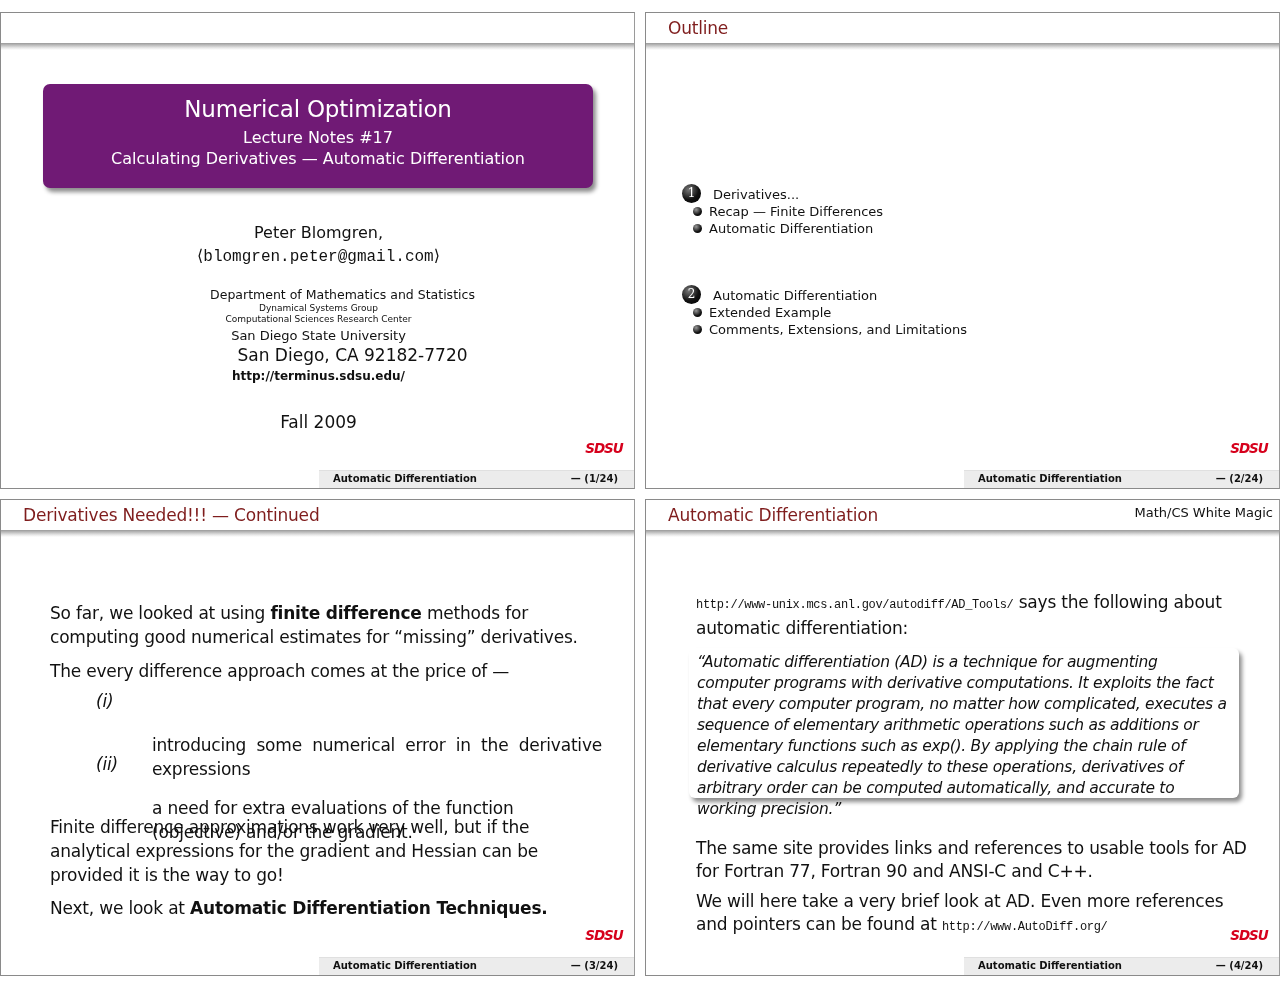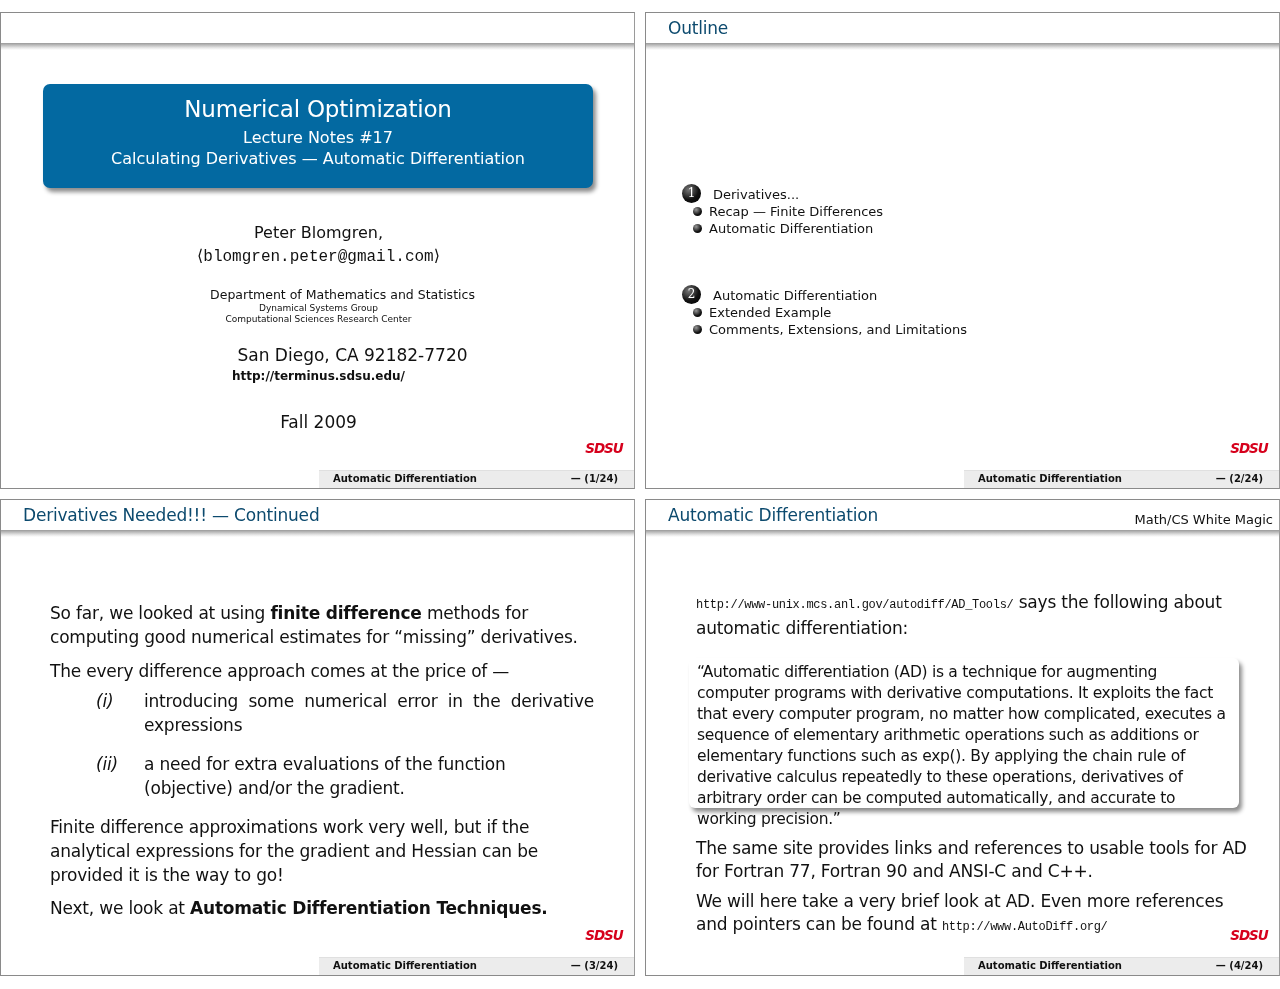--- a/index.html
+++ b/index.html
@@ -18,40 +18,40 @@
 
   .head {
     position:absolute; left:0; right:0; top:0; height:30px;
     border-bottom:1px solid #777;
   }
   .head::after {
     content:""; position:absolute; left:0; right:0; top:30px; height:7px;
     background:linear-gradient(#9a9a9a, #e8e8e8 70%, rgba(255,255,255,0));
   }
   .head .title {
-    position:absolute; left:22px; bottom:5px; font-size:17px; letter-spacing:-0.2px; color:#0c4a6e;
+    position:absolute; left:22px; bottom:5px; font-size:17px; letter-spacing:-0.2px; color:#7f1d1d;
   }
   .head .subtitle {
-    position:absolute; right:6px; bottom:3px; font-size:13px; color:#111;
+    position:absolute; right:6px; bottom:10px; font-size:13px; color:#111;
   }
 
   .foot {
     position:absolute; left:318px; right:0; bottom:0; height:17px; background:#ececec;
     border-top:1px solid #e0e0e0; font-size:10px; font-weight:bold;
   }
   .foot .ft-left { position:absolute; left:14px; top:2px; }
   .foot .ft-right { position:absolute; right:16px; top:2px; font-weight:bold; }
 
   .logo {
     position:absolute; right:6px; bottom:33px; width:48px; height:14px;
   }
 
   
   .titlebox {
-    position:absolute; left:42px; top:71px; width:550px; height:104px; background:#0369a1; color:#fff;
+    position:absolute; left:42px; top:71px; width:550px; height:104px; background:#701a75; color:#fff;
     border-radius:7px; box-shadow:3px 4px 4px rgba(0,0,0,0.45); text-align:center;
   }
   .titlebox .t1 { font-size:23px; margin-top:12px; letter-spacing:-0.2px; }
   .titlebox .t2 { font-size:16px; margin-top:6px; }
   .titlebox .t3 { font-size:16px; margin-top:2px; }
   .center-block { position:absolute; left:0; width:635px; text-align:center; }
   .author { top:210px; font-size:16px; }
   .email { top:233px; font-size:16px; font-family:"DejaVu Serif", "Liberation Serif", serif;text-align:center; }
   .email .mono { font-family:"Liberation Mono", "DejaVu Sans Mono", monospace; font-size:16px; }
   .dept { top:274px; font-size:12.5px;padding-left:24px; }
@@ -74,46 +74,47 @@
   .sub .dot {
     position:absolute; left:-16px; top:3px; width:9px; height:9px; border-radius:50%;
     background:radial-gradient(circle at 35% 30%, #999, #111 60%, #000);
   }
 
   
   .para { position:absolute; left:49px; width:540px; font-size:17px; line-height:24px; letter-spacing:-0.2px; }
   .para b { font-weight:bold; }
   .item { position:absolute; left:95px; width:495px; font-size:17px; line-height:24px; letter-spacing:-0.2px; }
   .item .mk { position:absolute; left:0; font-style:italic; }
-  .item .tx { position:absolute; left:48px; width:450px; }
+  .item .tx { position:absolute; left:56px; width:450px;margin-top:44px; }
 
   
   .para4 { position:absolute; left:50px; width:560px; font-size:17px; line-height:23px; letter-spacing:-0.2px; }
   .tt { font-family:"Liberation Mono", "DejaVu Sans Mono", monospace; font-size:12px; letter-spacing:-0.3px; }
   .quote {
-    position:absolute; left:43px; top:158px; width:550px; height:150px; box-sizing:border-box;
+    position:absolute; left:43px; top:148px; width:550px; height:150px; box-sizing:border-box;
     border-radius:6px; box-shadow:3px 4px 4px rgba(0,0,0,0.45); background:#fff;
-    padding:4px 8px; font-size:15.5px; line-height:21px; letter-spacing:-0.3px;
+    padding:4px 8px; font-style:italic; font-size:15.5px; line-height:21px; letter-spacing:-0.3px;
   }
 </style>
 </head>
 <body>
 
 <div class="slide" id="s1">
   <div class="head"></div>
   <div class="titlebox">
     <div class="t1">Numerical Optimization</div>
     <div class="t2">Lecture Notes #17</div>
     <div class="t3">Calculating Derivatives — Automatic Differentiation</div>
   </div>
   <div class="center-block author">Peter Blomgren,</div>
   <div class="center-block email"><span>⟨</span><span class="mono">blomgren.peter@gmail.com</span><span>⟩</span></div>
   <div class="center-block dept">Department of Mathematics and Statistics</div>
   <div class="center-block grp">Dynamical Systems Group</div>
   <div class="center-block crc">Computational Sciences Research Center</div>
+  <div class="center-block univ">San Diego State University</div>
   <div class="center-block city">San Diego, CA 92182-7720</div>
   <div class="center-block url">http://terminus.sdsu.edu/</div>
   <div class="center-block term">Fall 2009</div>
   <svg class="logo" viewBox="0 0 48 14">
     <text x="24" y="12" text-anchor="middle" font-family="DejaVu Sans, sans-serif" font-weight="bold" font-style="italic" font-size="13.5" fill="#d6001c" letter-spacing="-1">SDSU</text>
   </svg>
   <div class="foot">
     <span class="ft-left">Automatic Differentiation</span>
     <span class="ft-right">— (1/24)</span>
   </div>

